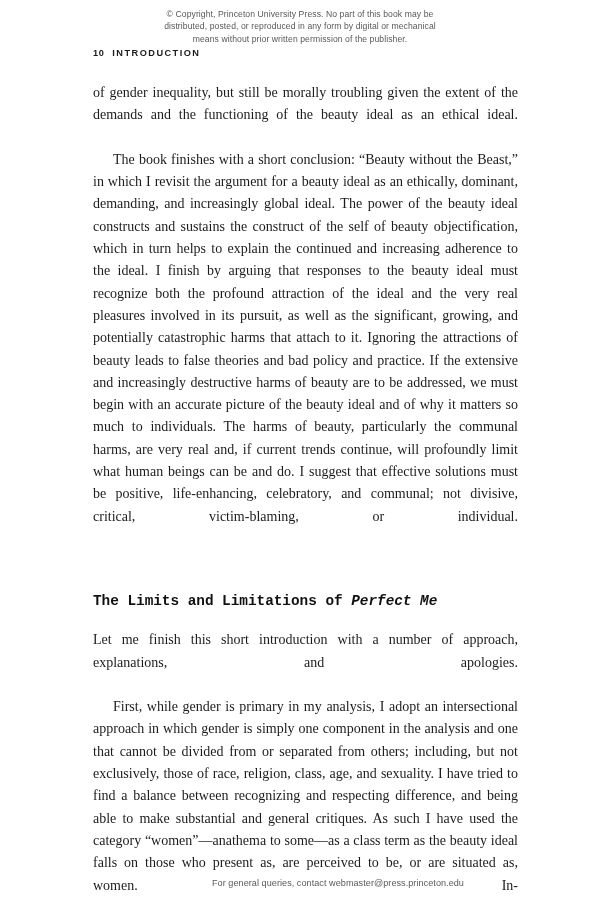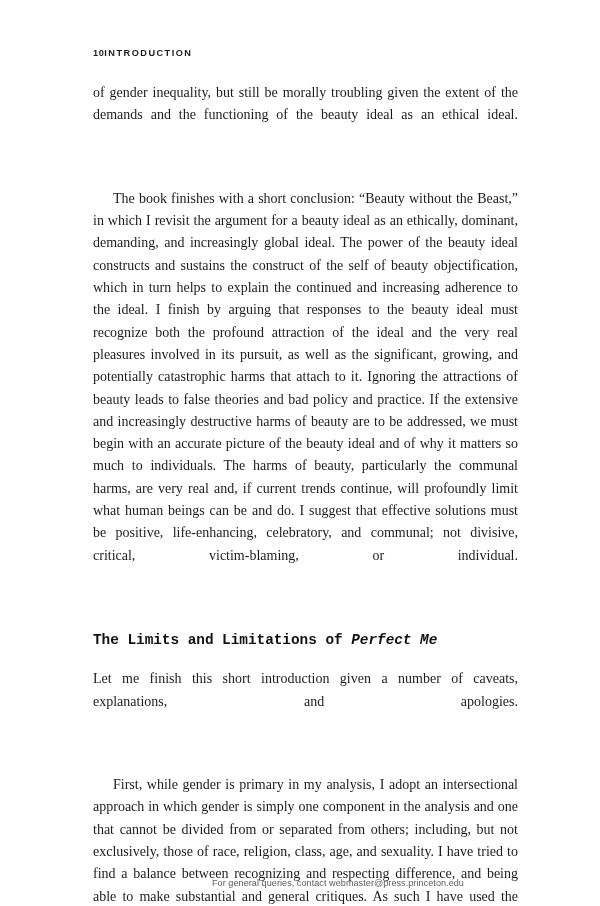--- a/index.html
+++ b/index.html
@@ -47,20 +47,21 @@
     left: 93px;
     font-family: "Liberation Sans", sans-serif;
     font-weight: bold;
     font-size: 9.2px;
     color: #1c1c1c;
     letter-spacing: 0.16em;
     white-space: nowrap;
   }
   .running-head .folio {
     letter-spacing: 0.06em;
+    margin-right: 8px;
   }
 
   
   .text-column {
     position: absolute;
     top: 82px;
     left: 93px;
     width: 425px;
   }
 
@@ -68,21 +69,21 @@
     margin: 0;
     font-family: "Liberation Serif", serif;
     font-size: 14px;
     line-height: 22.3px;
     text-align: justify;
     text-justify: inter-word;
     color: #1b1b1b;
     hyphens: manual;
     -webkit-hyphens: manual;
   }
-  p.body-para.indent { text-indent: 20px; margin-top: 39px; }
+  p.body-para.indent { text-indent: 20px; }
   p.body-para.no-indent { text-indent: 0; }
 
   
   p.body-para::after {
     content: "";
     display: inline-block;
     width: 100%;
   }
 
   
@@ -116,38 +117,43 @@
     color: #5a5a5c;
     letter-spacing: 0.005em;
     margin-left: 38px;
   }
 </style>
 </head>
 <body>
 
 <div class="page">
 
+  <div class="copyright-block">
+    <span class="cline">© Copyright, Princeton University Press. No part of this book may be</span>
+    <span class="cline">distributed, posted, or reproduced in any form by digital or mechanical</span>
+    <span class="cline">means without prior written permission of the publisher.</span>
+  </div>
 
   <div class="running-head">
     <span class="folio">10</span><span>INTRODUCTION</span>
   </div>
 
   <div class="text-column">
 
     <p class="body-para no-indent">of gender inequality, but still be morally troubling given the extent of the demands and the functioning of the beauty ideal as an ethical ideal.</p>
 
     <p class="body-para indent">The book finishes with a short conclusion: “Beauty without the Beast,” in which I revisit the argument for a beauty ideal as an ethically, dominant, demanding, and increasingly global ideal. The power of the beauty ideal constructs and sustains the construct of the self of beauty objectification, which in turn helps to explain the continued and increasing adherence to the ideal. I finish by arguing that responses to the beauty ideal must recognize both the profound attraction of the ideal and the very real pleasures involved in its pursuit, as well as the significant, growing, and potentially catastrophic harms that attach to it. Ignoring the attractions of beauty leads to false theories and bad policy and practice. If the extensive and increasingly destructive harms of beauty are to be addressed, we must begin with an accurate picture of the beauty ideal and of why it matters so much to individuals. The harms of beauty, particularly the communal harms, are very real and, if current trends continue, will profoundly limit what human beings can be and do. I suggest that effective solutions must be positive, life-enhancing, celebratory, and communal; not divisive, critical, victim-blaming, or individual.</p>
 
     <div class="gap-before-heading"></div>
 
     <h2 class="section-heading"><span>The Limits and Limitations of </span><span class="title-italic">Perfect Me</span></h2>
 
     <div class="gap-after-heading"></div>
 
-    <p class="body-para no-indent">Let me finish this short introduction given a number of caveats, explanations, and apologies.</p>
+    <p class="body-para no-indent">Let me finish this short introduction with a number of approach, explanations, and apologies.</p>
 
     <p class="body-para indent">First, while gender is primary in my analysis, I adopt an intersectional approach in which gender is simply one component in the analysis and one that cannot be divided from or separated from others; including, but not exclusively, those of race, religion, class, age, and sexuality. I have tried to find a balance between recognizing and respecting difference, and being able to make substantial and general critiques. As such I have used the category “women”—anathema to some—as a class term as the beauty ideal falls on those who present as, are perceived to be, or are situated as, women. In-</p>
 
   </div>
 
   <div class="footer-note">For general queries, contact webmaster@press.princeton.edu</div>
 
 </div>
 
 </body></html>

